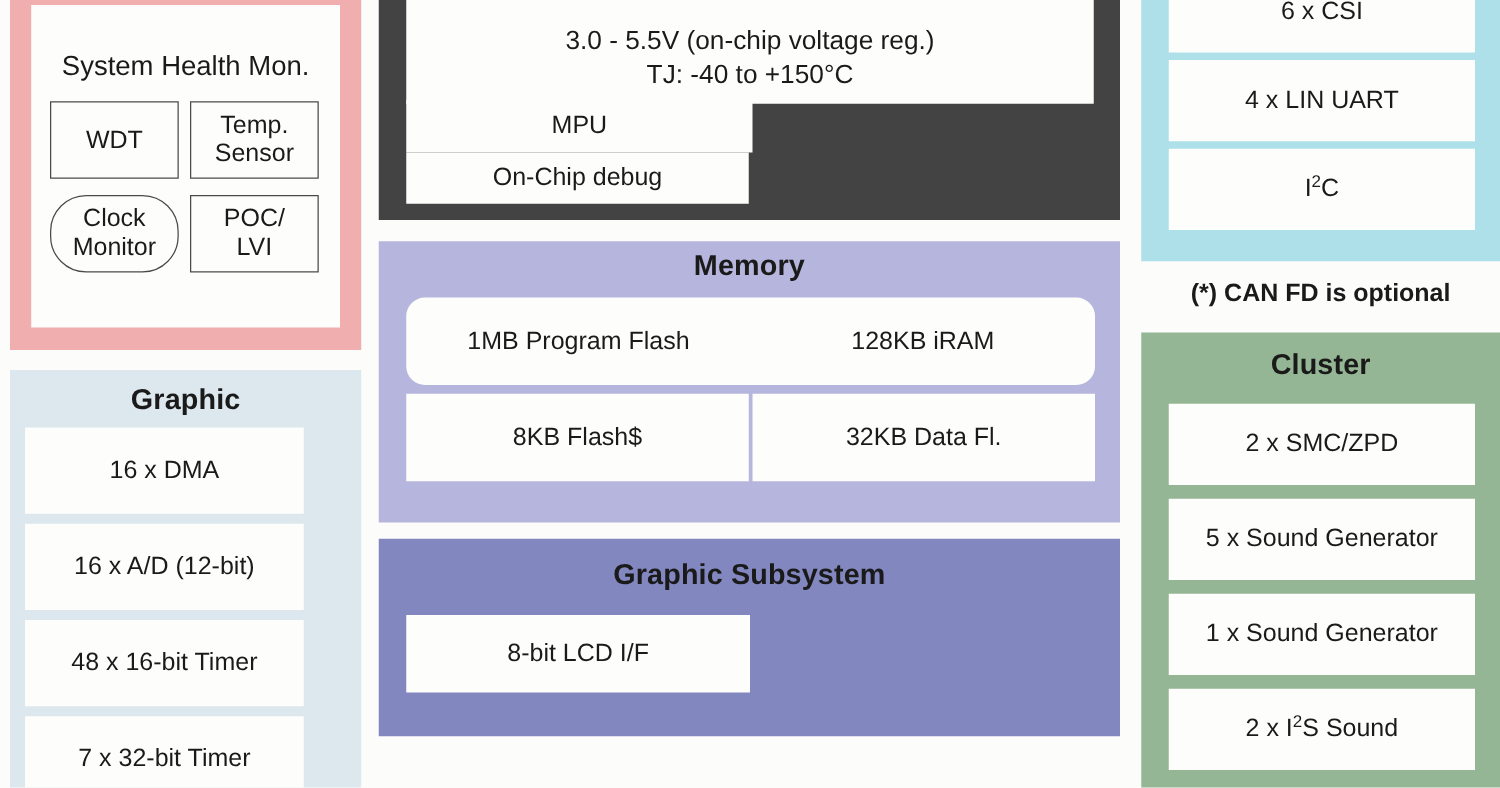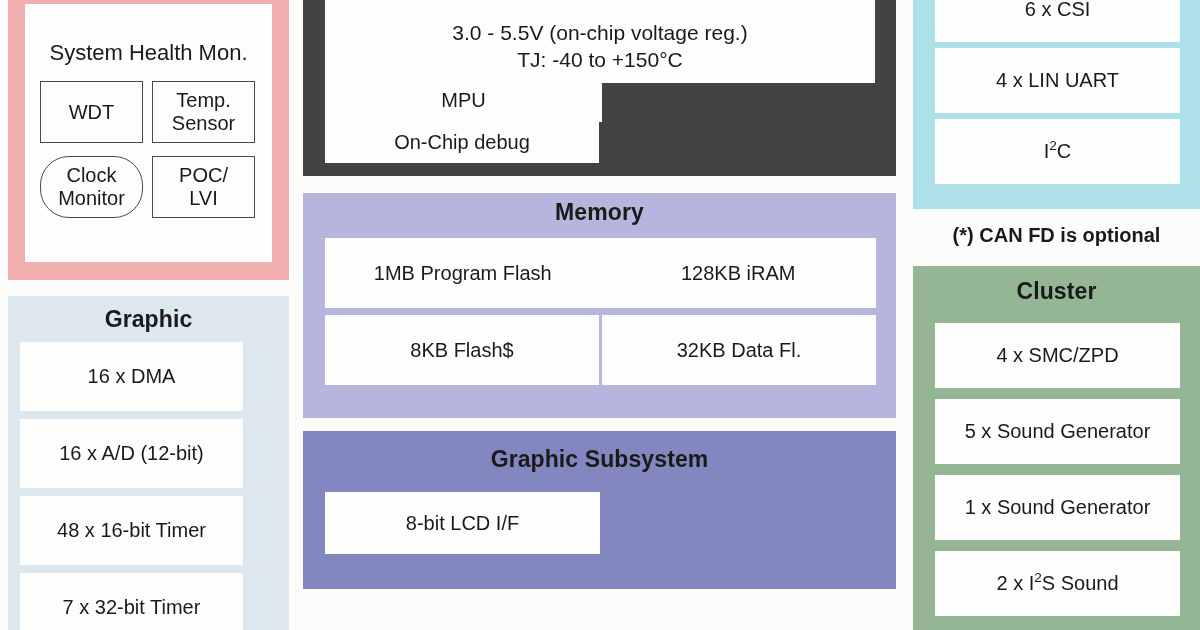--- a/index.html
+++ b/index.html
@@ -55,21 +55,21 @@
             align-items:center;justify-content:flex-end;padding-bottom:9px;
             font-size:21px;line-height:1.32;}
   #core-row{position:absolute;left:22px;top:174px;width:553px;height:83px;display:flex;flex-direction:column;}
   #core-mpu{width:277px;height:83px;}
   #core-gap{width:2px;}
   #core-dbg{width:274px;height:83px;text-align:right;}
 
   
   #mem-group{left:303px;top:193px;width:593px;height:225px;background:#b6b5dd;}
   #mem-title{position:absolute;left:0;top:8px;width:593px;text-align:center;}
-  #mem-r1{position:absolute;left:22px;top:45px;width:551px;height:70px;}
+  #mem-r1{position:absolute;left:22px;top:45px;width:551px;height:70px;border-radius:15px;}
   #mem-r1 .half{width:50%;display:flex;align-items:center;justify-content:center;font-size:20px;}
   #mem-r2{position:absolute;left:22px;top:122px;width:551px;height:70px;display:flex;}
   #mem-r2a{width:274px;}
   #mem-r2gap{width:3px;}
   #mem-r2b{width:274px;}
 
   
   #gfx-group{left:303px;top:431px;width:593px;height:158px;background:#8287bf;}
   #gfx-title{position:absolute;left:0;top:17px;width:593px;text-align:center;}
   #gfx-cell{position:absolute;left:22px;top:61px;width:275px;height:62px;}
@@ -187,21 +187,21 @@
       <span><span>I</span><sup>2</sup><span>C</span></span>
     </div>
   </div>
 
   <div id="footnote">(*) CAN FD is optional</div>
 
   <div class="group" id="cluster-group">
     <div class="group-title" id="cluster-title">Cluster</div>
 
     <div class="cell cluster-cell" style="top:57px">
-      <span>4 x SMC/ZPD</span>
+      <span>2 x SMC/ZPD</span>
     </div>
     <div class="cell cluster-cell" style="top:133px">
       <span>5 x Sound Generator</span>
     </div>
     <div class="cell cluster-cell" style="top:209px">
       <span>1 x Sound Generator</span>
     </div>
     <div class="cell cluster-cell" style="top:285px">
       <span><span>2 x I</span><sup>2</sup><span>S Sound</span></span>
     </div>

